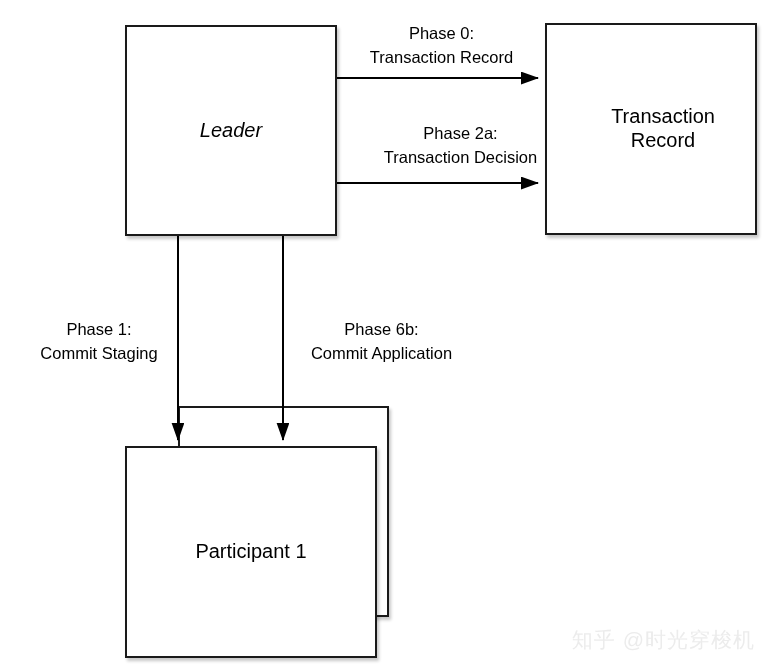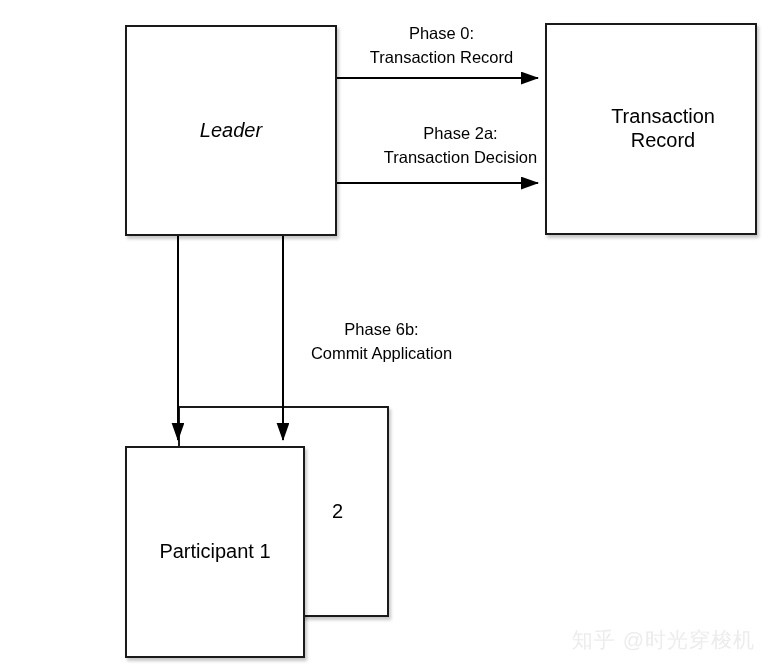--- a/index.html
+++ b/index.html
@@ -56,21 +56,21 @@
     width: 211px;
     height: 211px;
     justify-content: flex-end;
     align-items: center;
     padding-right: 44px;
     z-index: 1;
   }
   #node-participant1 {
     left: 125px;
     top: 446px;
-    width: 180px;
+    width: 252px;
     height: 212px;
     z-index: 2;
   }
 
   
   .edge-label {
     position: absolute;
     font-size: 16.5px;
     line-height: 1.45;
     text-align: center;
@@ -141,20 +141,22 @@
   </div>
 
   <div class="node" id="node-participant1">
     <span class="node-label">Participant 1</span>
   </div>
 
   <div class="edge-label" id="label-phase0">Phase 0:
 Transaction Record</div>
   <div class="edge-label" id="label-phase2a">Phase 2a:
 Transaction Decision</div>
+  <div class="edge-label" id="label-phase1">Phase 1:
+Commit Staging</div>
   <div class="edge-label" id="label-phase2b">Phase 6b:
 Commit Application</div>
 
   <svg id="connectors" viewBox="0 0 771 672" width="771" height="672" xmlns="http://www.w3.org/2000/svg">
     <defs>
       <marker id="arrowhead" markerWidth="9" markerHeight="9" refX="8.5" refY="3.2" orient="auto" markerUnits="strokeWidth">
         <path d="M0,0 L9,3.2 L0,6.4 z" fill="#000000"></path>
       </marker>
     </defs>
 

